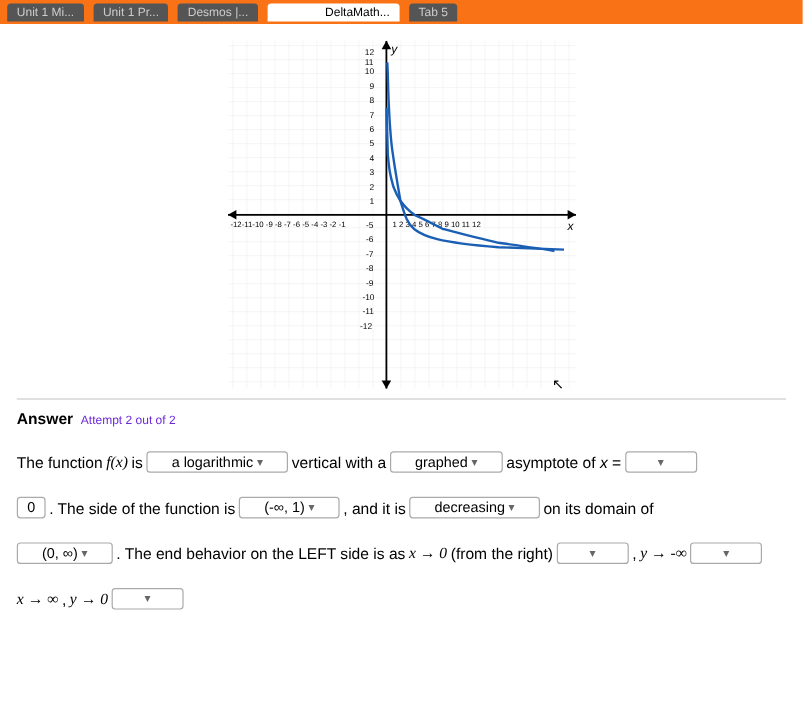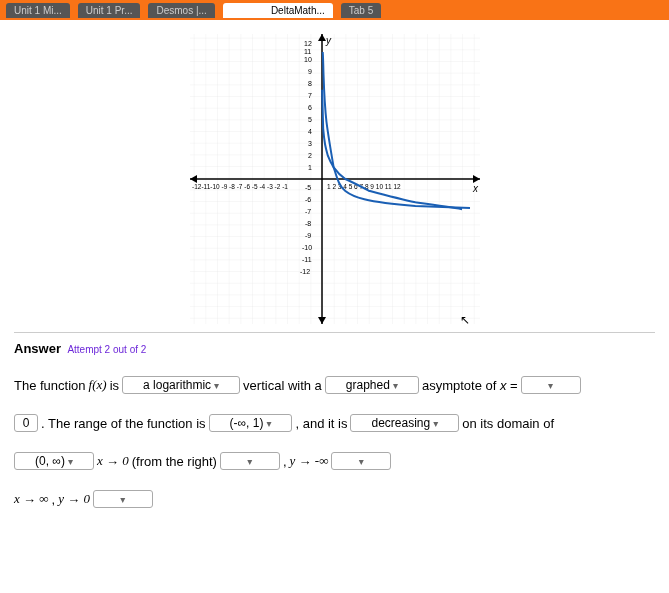--- a/index.html
+++ b/index.html
@@ -216,29 +216,30 @@
       <span>is</span>
       <span class="dropdown-select">a logarithmic</span>
       <span>vertical with a</span>
       <span class="dropdown-select">graphed</span>
       <span>asymptote of <em>x</em> =</span>
       <span class="dropdown-select">&nbsp;</span>
     </div>
 
     <div class="line-block">
       <span class="box-value">0</span>
-      <span>. The range of the function is</span>
+      <span>. The side of the function is</span>
       <span class="dropdown-select">(-∞, 1)</span>
       <span>, and it is</span>
       <span class="dropdown-select">decreasing</span>
       <span>on its domain of</span>
     </div>
 
     <div class="line-block">
       <span class="dropdown-select">(0, ∞)</span>
+      <span>. The end behavior on the LEFT side is as</span>
       <span class="math-inline"><em>x</em> → 0</span>
       <span>(from the right)</span>
       <span class="dropdown-select">&nbsp;</span>
       <span>,</span>
       <span class="math-inline"><em>y</em> → -∞</span>
       <span class="dropdown-select">&nbsp;</span>
     </div>
 
     <div class="line-block">
       <span class="math-inline"><em>x</em> → ∞</span>

